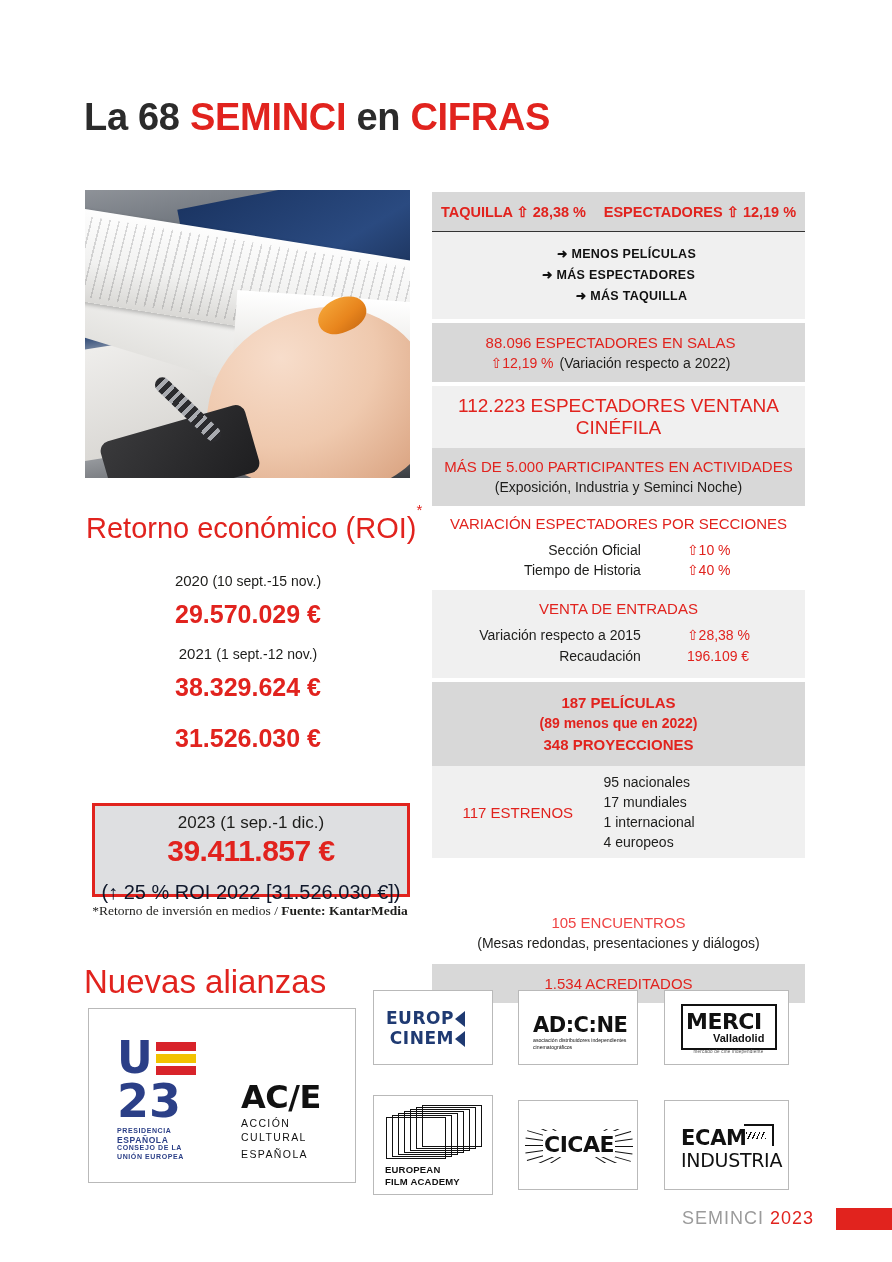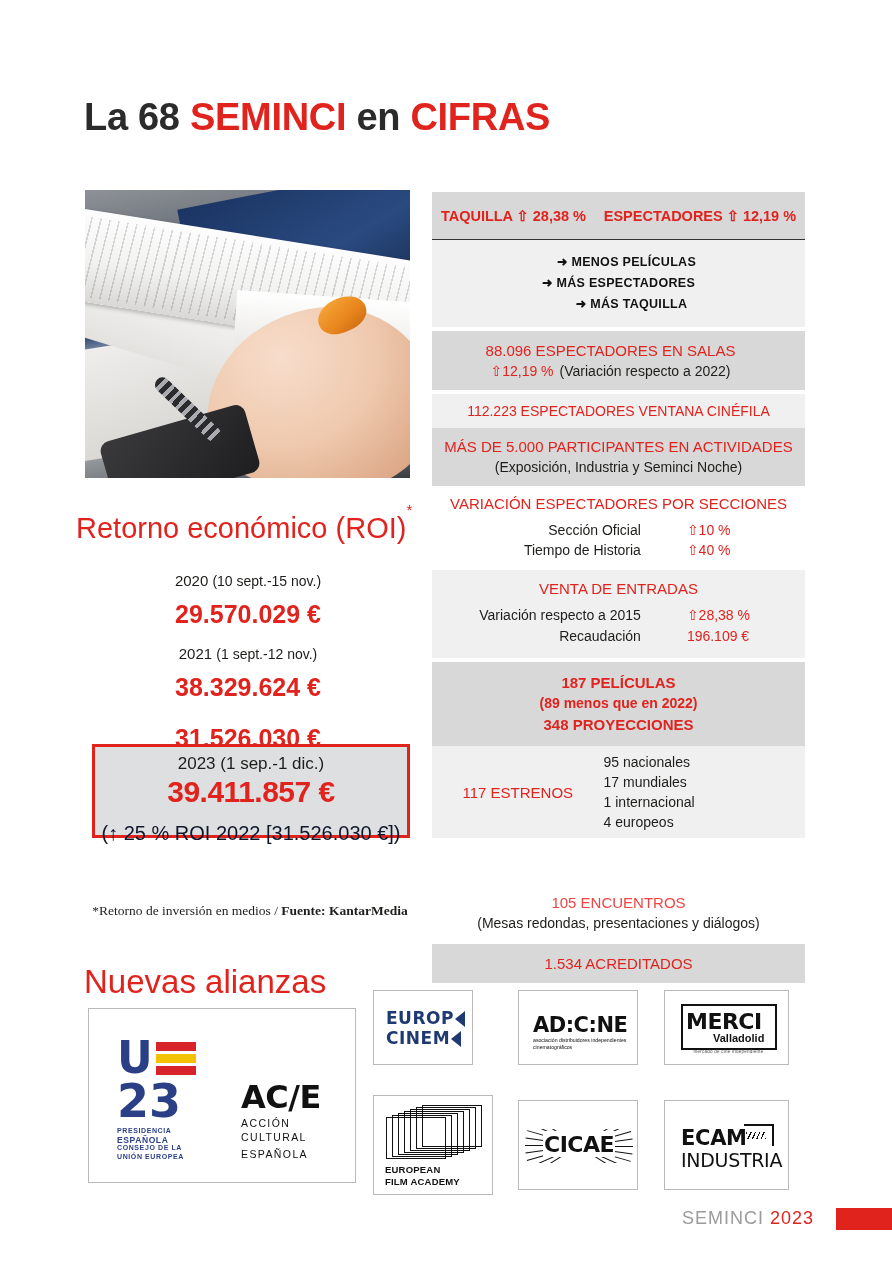--- a/index.html
+++ b/index.html
@@ -59,36 +59,36 @@
     transform:rotate(44deg);border-radius:8px;}
   .ph-ticklines{position:absolute;left:-20px;top:55px;width:400px;height:80px;
     transform:rotate(9deg);
     background:repeating-linear-gradient(95deg,rgba(40,40,45,.30) 0 1.5px,transparent 1.5px 9px);
     opacity:.55;}
   .ph-paper{position:absolute;left:-10px;top:150px;width:150px;height:110px;
     background:linear-gradient(170deg,#efeeec 0%,#d6d4d0 100%);transform:rotate(-9deg);}
 
   
   .h-roi{
-    position:absolute;left:76px;top:512px;
+    position:absolute;left:86px;top:512px;
     font-size:29px;color:#e1231e;font-weight:normal;white-space:nowrap;
   }
   .h-roi sup{font-size:15px;top:-12px;position:relative;}
 
   .roi-item{position:absolute;width:336px;text-align:center;}
   .roi-year{font-size:15px;color:#1d1d1b;}
   .roi-year .paren{font-size:14px;}
   .roi-val{font-size:25px;color:#e1231e;font-weight:bold;margin-top:11px;}
 
   #roi0{left:80px;top:572px;}
   #roi1{left:80px;top:645px;}
   #roi2{left:80px;top:713px;}
 
   .roi-box{
-    position:absolute;left:92px;top:744px;width:318px;height:94px;
+    position:absolute;left:92px;top:803px;width:318px;height:94px;
     background:#dedfe1;border:3px solid #e1231e;box-sizing:border-box;
     text-align:center;
   }
   .roi-box .y{font-size:17px;color:#1d1d1b;margin-top:7px;}
   .roi-box .v{font-size:30px;color:#e1231e;font-weight:bold;margin-top:1px;letter-spacing:-0.5px;}
   .roi-box .n{font-size:20px;color:#0f172a;margin-top:13px;}
 
   .footnote{
     position:absolute;left:80px;top:903px;width:340px;text-align:center;
     font-family:"Liberation Serif", serif;font-size:13.5px;color:#1d1d1b;
@@ -102,38 +102,38 @@
 
   
   .bands{position:absolute;left:432px;top:192px;width:373px;}
   .band{box-sizing:border-box;width:373px;position:relative;}
   .b-gray{background:#d8d8d8;}
   .b-light{background:#f0f0f0;}
   .b-white{background:#ffffff;}
   .gap{height:4px;background:#ffffff;}
 
   .ttl-row{
-    height:48px;display:flex;align-items:center;justify-content:space-around;
+    height:40px;display:flex;align-items:center;justify-content:space-around;
     font-size:14.5px;font-weight:bold;color:#e1231e;
     border-bottom:1.5px solid #333;
   }
   .ttl-row span{white-space:nowrap;}
 
   .arrows{padding:12px 0 12px 0;text-align:center;}
   .arrow-line{font-size:12.5px;font-weight:bold;color:#111;letter-spacing:.3px;line-height:21px;}
   #arr0{padding-left:16px;}
   #arr1{padding-left:0px;}
   #arr2{padding-left:26px;}
 
   .b-salas{padding:9px 16px 9px 0;text-align:center;}
   .b-salas .l1{font-size:15px;color:#e1231e;line-height:21px;}
   .b-salas .l2{font-size:14px;color:#e1231e;line-height:20px;}
   .b-salas .l2 .dark{color:#1d1d1b;margin-left:6px;}
 
-  .b-one{padding:9px 0;text-align:center;font-size:14px;color:#e1231e;}
+  .b-one{padding:9px 0;text-align:center;font-size:19px;color:#e1231e;}
 
   .b-two{padding:8px 0 9px;text-align:center;}
   .b-two .l1{font-size:15px;color:#e1231e;line-height:21px;}
   .b-two .l2{font-size:14px;color:#1d1d1b;line-height:20px;}
 
   .sec-head{padding:9px 0 4px;text-align:center;font-size:15px;color:#e1231e;}
   .sec-rows{padding:4px 0 10px;}
   .sec-row{display:flex;font-size:14px;line-height:20px;}
   .sec-row .nm{width:56%;text-align:right;color:#1d1d1b;}
   .sec-row .vl{width:44%;text-align:left;color:#e1231e;padding-left:46px;box-sizing:border-box;}
@@ -169,21 +169,21 @@
   .ue-flag i{display:block;width:40px;height:9px;margin-bottom:3px;}
   .ue-flag i.r{background:#d8232a;}
   .ue-flag i.y{background:#f2c200;}
   .ue-23{font-size:46px;font-weight:bold;color:#2b3f87;line-height:44px;margin-top:1px;font-family:"DejaVu Sans",sans-serif;}
   .ue-cap{margin-top:4px;font-size:7px;line-height:8.5px;color:#2b3f87;font-weight:bold;letter-spacing:.6px;}
   .ue-cap .big{font-size:8.5px;}
   .ace-logo{position:absolute;left:152px;top:72px;}
   .ace-main{font-size:32px;font-weight:bold;color:#111;letter-spacing:-0.5px;line-height:32px;font-family:"DejaVu Sans",sans-serif;}
   .ace-sub{font-size:10.5px;color:#111;letter-spacing:1.4px;line-height:14px;margin-top:3px;}
 
-  #eu-cin{left:373px;top:990px;width:100px;height:75px;}
+  #eu-cin{left:373px;top:990px;width:120px;height:75px;text-align:right;}
   .ec-wrap{position:absolute;left:12px;top:17px;color:#1f3a72;font-weight:bold;font-size:17px;line-height:20px;letter-spacing:.5px;font-family:"DejaVu Sans",sans-serif;}
   .ec-wrap .tri{display:inline-block;width:0;height:0;border-top:8px solid transparent;border-bottom:8px solid transparent;border-right:10px solid #1f3a72;vertical-align:-3px;margin-left:1px;}
 
   #adcine{left:518px;top:990px;width:120px;height:75px;}
   .ad-main{position:absolute;left:14px;top:22px;font-size:21px;font-weight:bold;color:#111;letter-spacing:-0.5px;font-family:"DejaVu Sans",sans-serif;}
   .ad-sub{position:absolute;left:14px;top:46px;width:95px;font-size:5.2px;line-height:7px;color:#111;}
 
   #merci{left:664px;top:990px;width:125px;height:75px;}
   .merci-frame{position:absolute;left:16px;top:13px;width:92px;height:42px;border:2.5px solid #111;}
   .merci-main{position:absolute;left:18px;top:18px;background:#fff;padding:0 3px;font-size:22px;font-weight:bold;color:#111;letter-spacing:-0.5px;font-family:"DejaVu Sans",sans-serif;}

